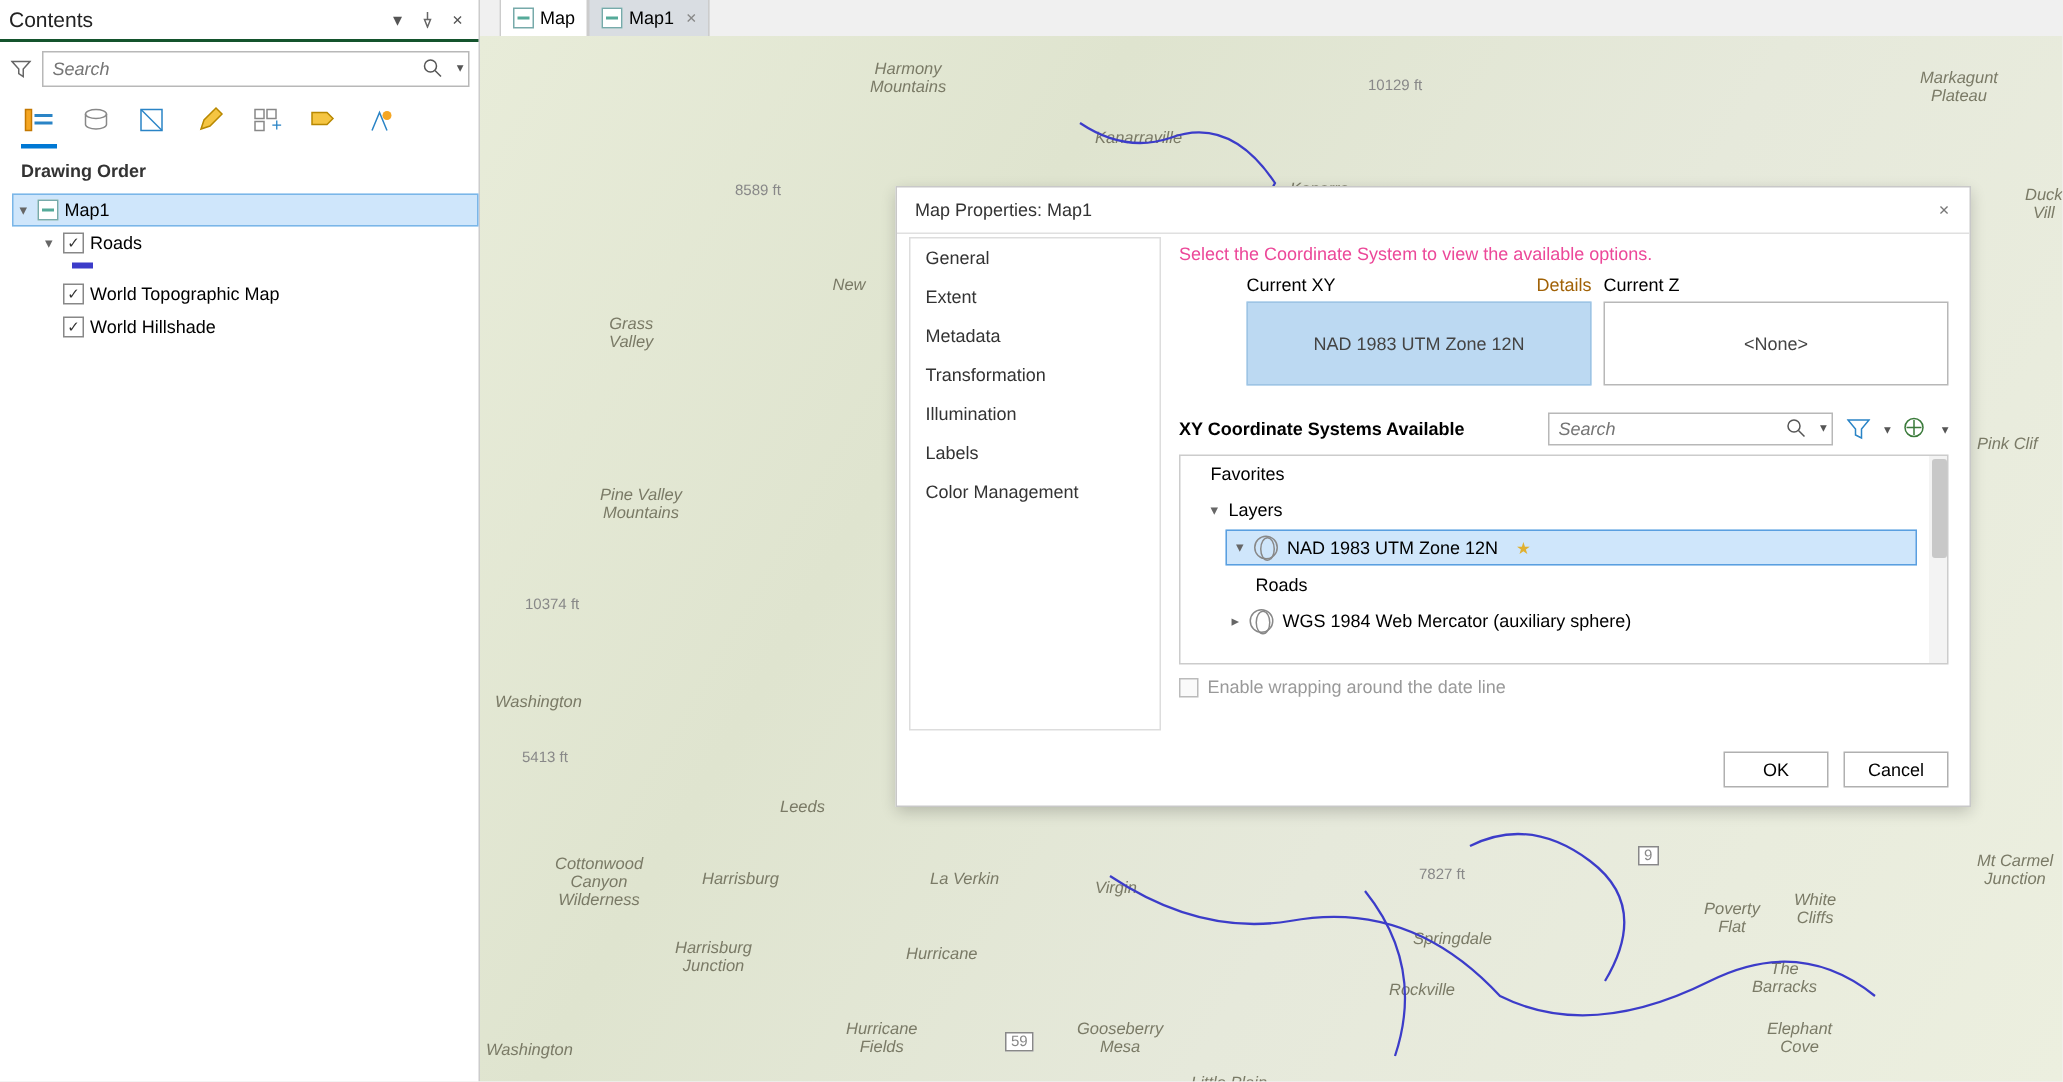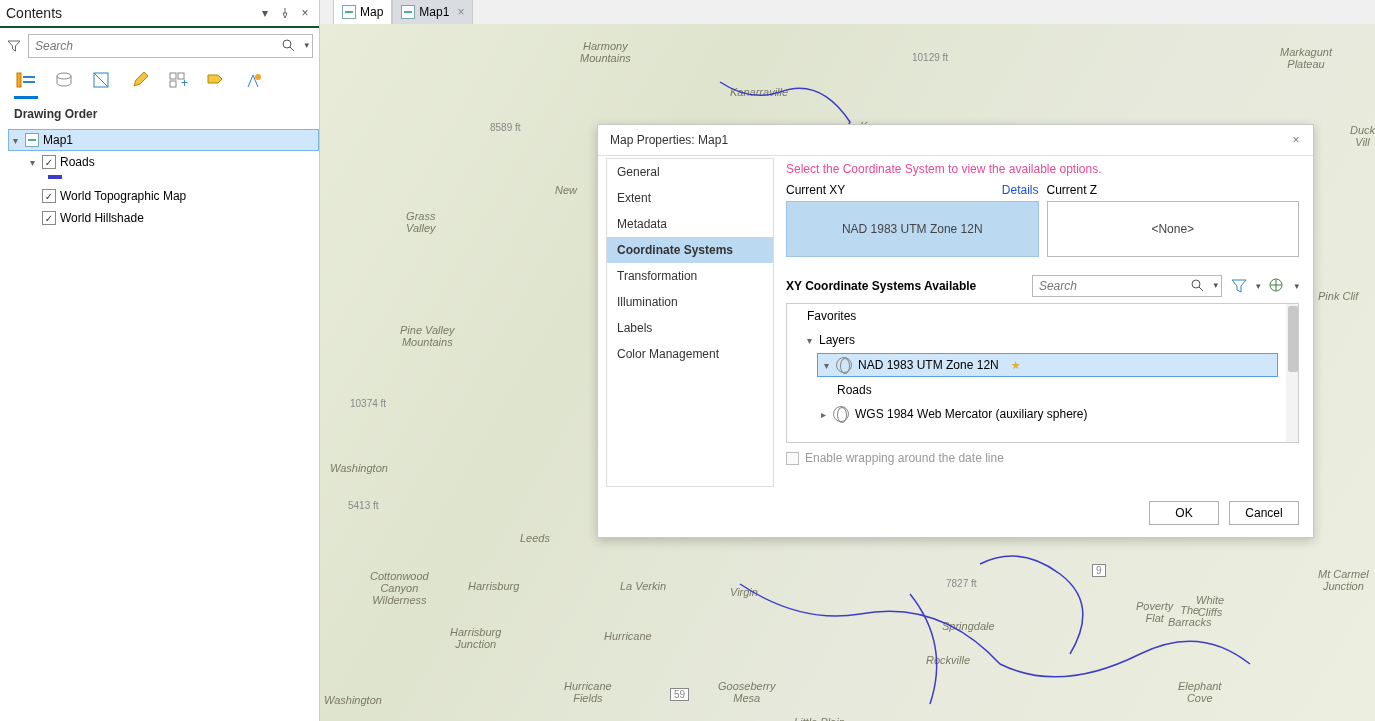--- a/index.html
+++ b/index.html
@@ -53,24 +53,24 @@
 .dlg-close { position:absolute; right:8px; top:6px; width:18px; height:18px; color:#777; cursor:pointer; display:flex; align-items:center; justify-content:center; }
 
 .dlg-body { display:flex; height: 336px; border-top:1px solid #e0e0e0; }
 .dlg-nav { width: 168px; border:1px solid #ddd; margin:2px 4px 4px 8px; }
 .nav-item { padding: 6px 10px; cursor:pointer; color:#333; }
 .nav-item.active { background:#bcd9f2; font-weight:bold; }
 
 .dlg-right { flex:1; padding: 6px 14px 0 8px; display:flex; flex-direction:column; }
 .hint { color:#ec4899; margin-bottom:7px; }
 
-.cur-row { display:flex; gap:8px; }
+.cur-row { display:flex; gap:8px;margin-left:45px; }
 .cur-block { flex:1; }
 .cur-head { display:flex; justify-content:space-between; margin-bottom:4px; }
-.details { color:#1d4ed8; cursor:pointer; }
+.details { color:#a16207; cursor:pointer; }
 .cur-box { height: 56px; border:1px solid #9ec4e4; background:#bcd9f2; display:flex; align-items:center; justify-content:center; color:#444; }
 .cur-box.z { background:#fff; border:1px solid #b8b8b8; }
 
 .avail-row { display:flex; align-items:center; gap:6px; margin-top:18px; margin-bottom:6px; }
 .avail-label { font-weight:bold; flex:1; }
 .avail-search { position:relative; width:190px; }
 .avail-search input { width:100%; height:22px; border:1px solid #b8b8b8; padding:2px 20px 2px 6px; font-style:italic; color:#888; }
 .avail-search .mag { position:absolute; right:18px; top:3px; color:#555; }
 .avail-search .dd { position:absolute; right:4px; top:5px; font-size:9px; color:#555; }
 .tool-ico { width:22px; height:22px; display:flex; align-items:center; justify-content:center; cursor:pointer; color:#3a7a3a; }
@@ -238,21 +238,21 @@
   <div class="mlabel" style="left:622px; top:596px">Springdale</div>
   <div class="mlabel" style="left:606px; top:630px">Rockville</div>
   <div class="mlabel" style="left:398px; top:656px; text-align:center">Gooseberry<br>Mesa</div>
   <div class="mlabel" style="left:474px; top:692px">Little Plain</div>
   <div class="mlabel" style="left:244px; top:656px; text-align:center">Hurricane<br>Fields</div>
   <div class="mlabel" style="left:4px; top:670px">Washington</div>
   <div class="mlabel" style="left:998px; top:266px">Pink Clif</div>
   <div class="mlabel" style="left:998px; top:544px; text-align:center">Mt Carmel<br>Junction</div>
   <div class="mlabel" style="left:816px; top:576px; text-align:center">Poverty<br>Flat</div>
   <div class="mlabel" style="left:876px; top:570px; text-align:center">White<br>Cliffs</div>
-  <div class="mlabel" style="left:848px; top:580px; text-align:center">The<br>Barracks</div>
+  <div class="mlabel" style="left:848px; top:616px; text-align:center">The<br>Barracks</div>
   <div class="mlabel" style="left:858px; top:656px; text-align:center">Elephant<br>Cove</div>
   <div class="elabel" style="left:592px; top:28px">10129 ft</div>
   <div class="elabel" style="left:170px; top:98px">8589 ft</div>
   <div class="elabel" style="left:30px; top:374px">10374 ft</div>
   <div class="elabel" style="left:28px; top:476px">5413 ft</div>
   <div class="elabel" style="left:626px; top:554px">7827 ft</div>
   <div class="elabel" style="left:350px; top:664px; border:1px solid #888; padding:0 3px; background:#fff">59</div>
   <div class="elabel" style="left:772px; top:540px; border:1px solid #888; padding:0 3px; background:#fff">9</div>
 
   <svg class="road-overlay" style="left:0; top:0;" width="1055" height="697">
@@ -266,21 +266,20 @@
 <div class="dialog">
   <div class="dlg-title">
     <span>Map Properties: Map1</span>
     <span class="dlg-close">×</span>
   </div>
   <div class="dlg-body">
     <div class="dlg-nav">
       <div class="nav-item">General</div>
       <div class="nav-item">Extent</div>
       <div class="nav-item">Metadata</div>
-      <div class="nav-item active">Coordinate Systems</div>
       <div class="nav-item">Transformation</div>
       <div class="nav-item">Illumination</div>
       <div class="nav-item">Labels</div>
       <div class="nav-item">Color Management</div>
     </div>
     <div class="dlg-right">
       <div class="hint">Select the Coordinate System to view the available options.</div>
       <div class="cur-row">
         <div class="cur-block">
           <div class="cur-head">

